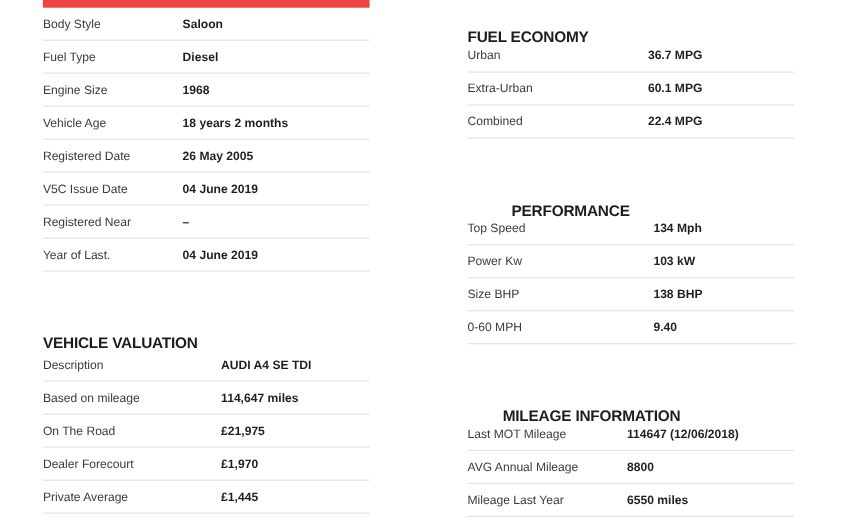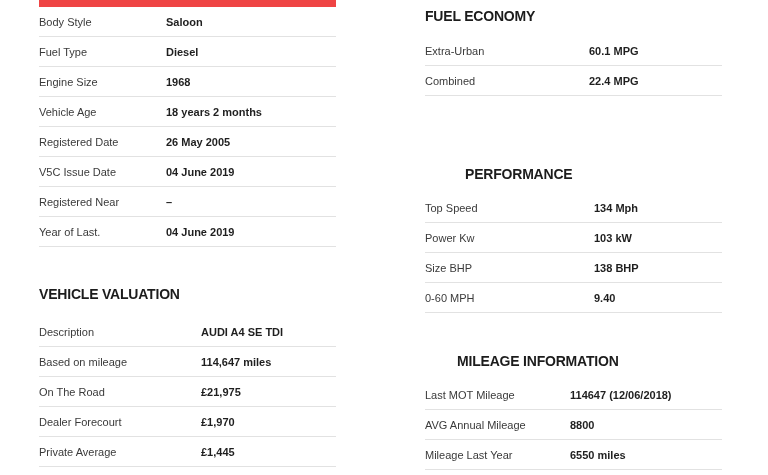--- a/index.html
+++ b/index.html
@@ -14,21 +14,21 @@
   .table { border-top: 7px solid #ef4444; }
   .table.no-top { border-top: none; }
   .row {
     display: flex; align-items: center; height: 29px;
     border-bottom: 1px solid #e2e2e2; font-size: 11px;
   }
   .row .label { color: #3a3a3a; font-weight: normal; }
   .row .value { color: #1f1f1f; font-weight: bold; position: absolute; }
   .section-title {
     font-size: 14px; font-weight: bold; color: #1c1c1c;
-    letter-spacing: -0.2px; position: absolute;
+    letter-spacing: -0.2px; position: absolute; margin-top: 17px;
   }
   .row { position: relative; }
 </style>
 </head>
 <body>
 
 <div class="col col-left">
 
   <div class="table" style="position:absolute; top:0; width:297px;">
     <div class="row">
@@ -88,20 +88,24 @@
         <span class="value" style="left:162px">£1,445</span>
       </div>
   </div>
 </div>
 
 <div class="col col-right">
 
   <div class="section-title" style="top:8px; left:0;">FUEL ECONOMY</div>
   <div class="table no-top" style="position:absolute; top:36px; width:297px;">
     <div class="row">
+        <span class="label">Urban</span>
+        <span class="value" style="left:164px">36.7 MPG</span>
+      </div>
+    <div class="row">
         <span class="label">Extra-Urban</span>
         <span class="value" style="left:164px">60.1 MPG</span>
       </div>
     <div class="row">
         <span class="label">Combined</span>
         <span class="value" style="left:164px">22.4 MPG</span>
       </div>
   </div>
 
   <div class="section-title" style="top:166px; left:0;padding-left:40px;">PERFORMANCE</div>

